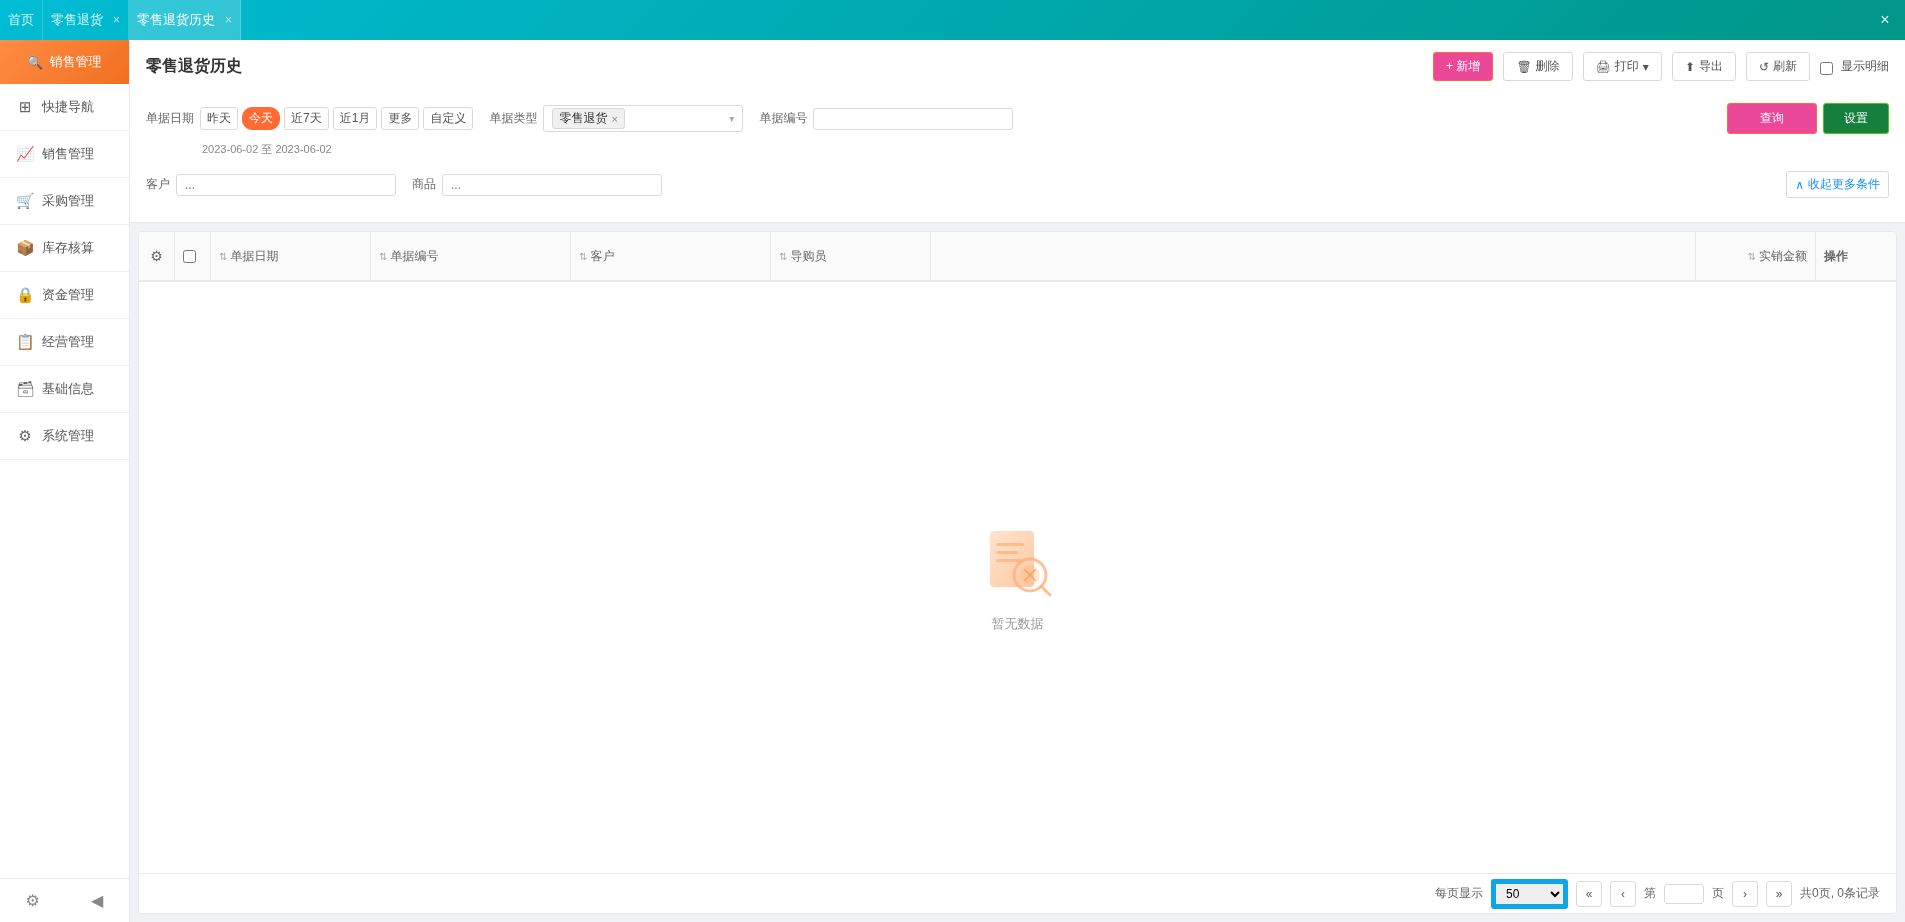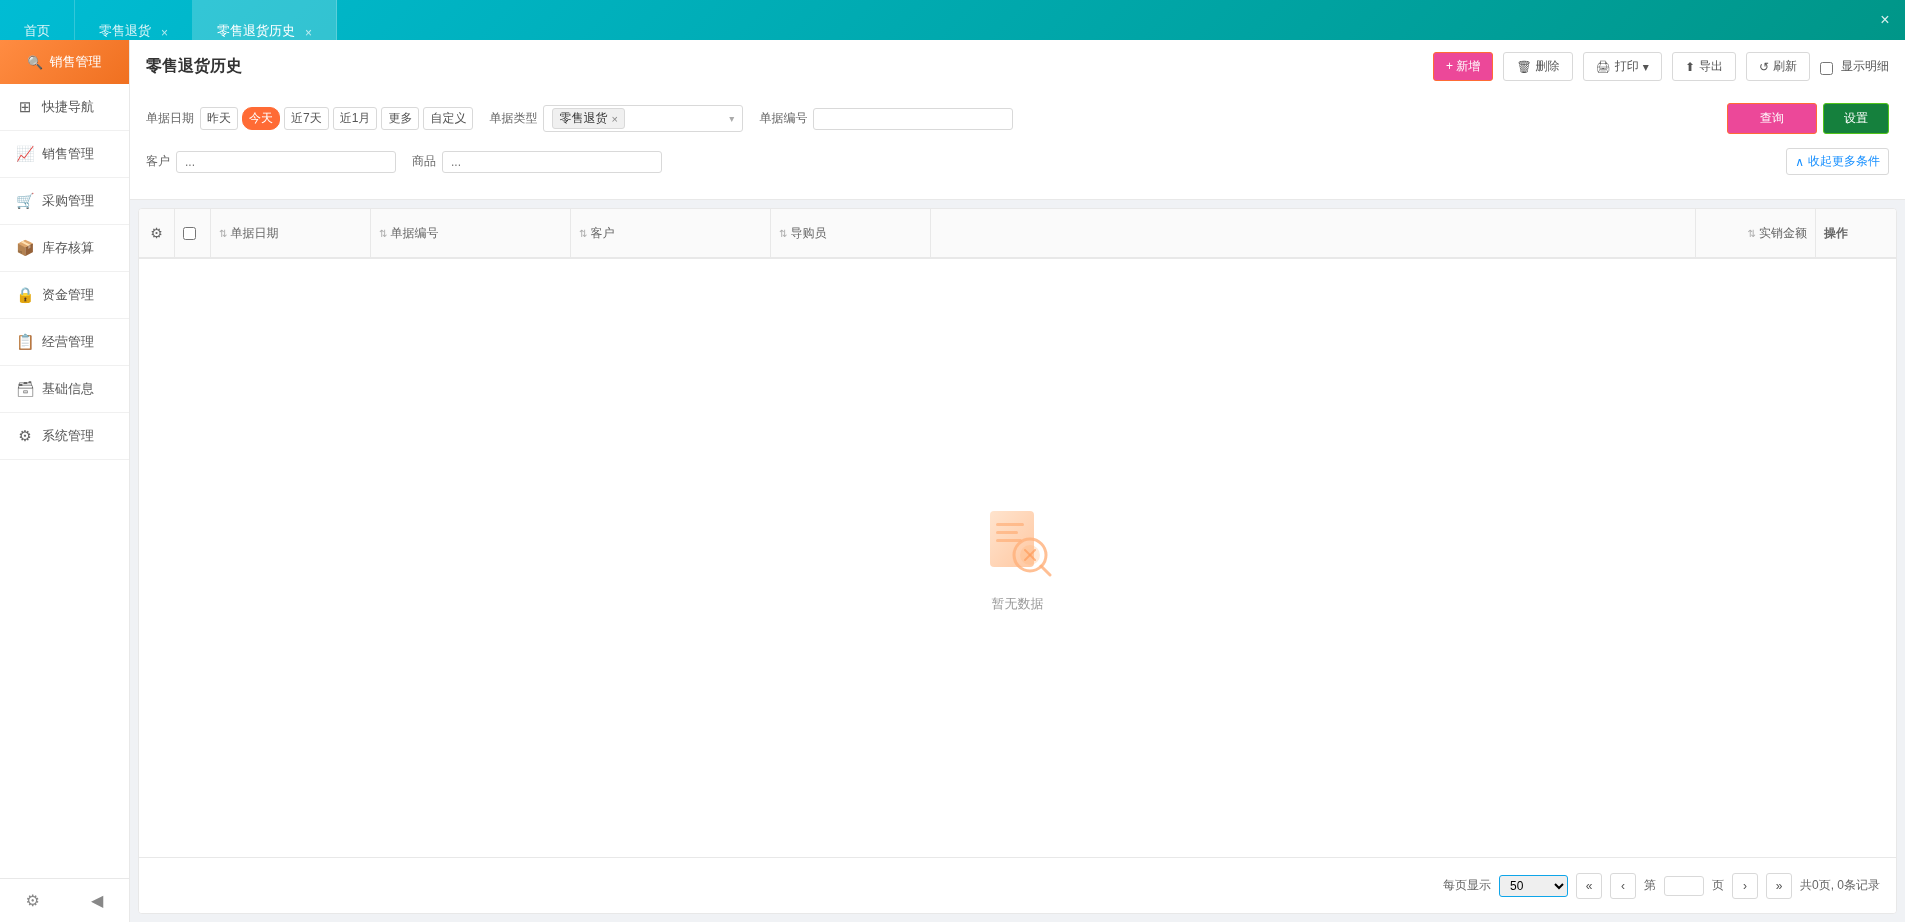--- a/index.html
+++ b/index.html
@@ -15,22 +15,22 @@
       position: relative;
     }
     .top-bar-tabs {
       display: flex;
       align-items: stretch;
       height: 100%;
       flex: 1;
     }
     .tab-item {
       display: flex;
-      align-items: flex-end;
-      padding: 0 24px;
+      align-items: center;
+      padding: 0 8px;
       cursor: pointer;
       color: rgba(255,255,255,0.85);
       font-size: 13px;
       border-right: 1px solid rgba(255,255,255,0.2);
       gap: 6px;
       white-space: nowrap;
     }
     .tab-item.active {
       background: rgba(255,255,255,0.2);
       color: #fff;
@@ -319,32 +319,32 @@
       width: 80px;
       height: 80px;
     }
     .empty-text {
       color: #999;
       font-size: 13px;
     }
 
     
     .pagination {
-      height: 56px;
+      height: 40px;
       border-top: 1px solid #e8e8e8;
       display: flex;
       align-items: center;
       justify-content: flex-end;
       padding: 0 16px;
       gap: 8px;
       background: #fff;
     }
     .page-size-label { font-size: 12px; color: #666; }
     .page-size-select {
-      border: 1px solid #0ea5e9;
+      border: 5px solid #0ea5e9;
       border-radius: 3px;
       padding: 2px 20px 2px 6px;
       font-size: 12px;
       outline: none;
       cursor: pointer;
     }
     .page-btn {
       width: 26px;
       height: 26px;
       border: 1px solid #d9d9d9;
@@ -514,20 +514,23 @@
           <div style="margin-left: auto; display: flex; gap: 6px;">
             <button class="btn btn-primary" style="padding: 6px 32px;">
               <span>查询</span>
             </button>
             <button class="btn btn-setting" style="padding: 6px 20px;">
               <span>设置</span>
             </button>
           </div>
         </div>
 
+        <div style="display:flex; align-items:center; gap:8px; margin-bottom:8px; margin-left: 56px;">
+          <span class="date-range">2023-06-02 至 2023-06-02</span>
+        </div>
 
         <div class="filter-row">
           <div class="filter-item">
             <span class="filter-label">客户</span>
             <input class="filter-input" type="text" style="width: 220px;" placeholder="...">
           </div>
           <div class="filter-item">
             <span class="filter-label">商品</span>
             <input class="filter-input" type="text" style="width: 220px;" placeholder="...">
           </div>

